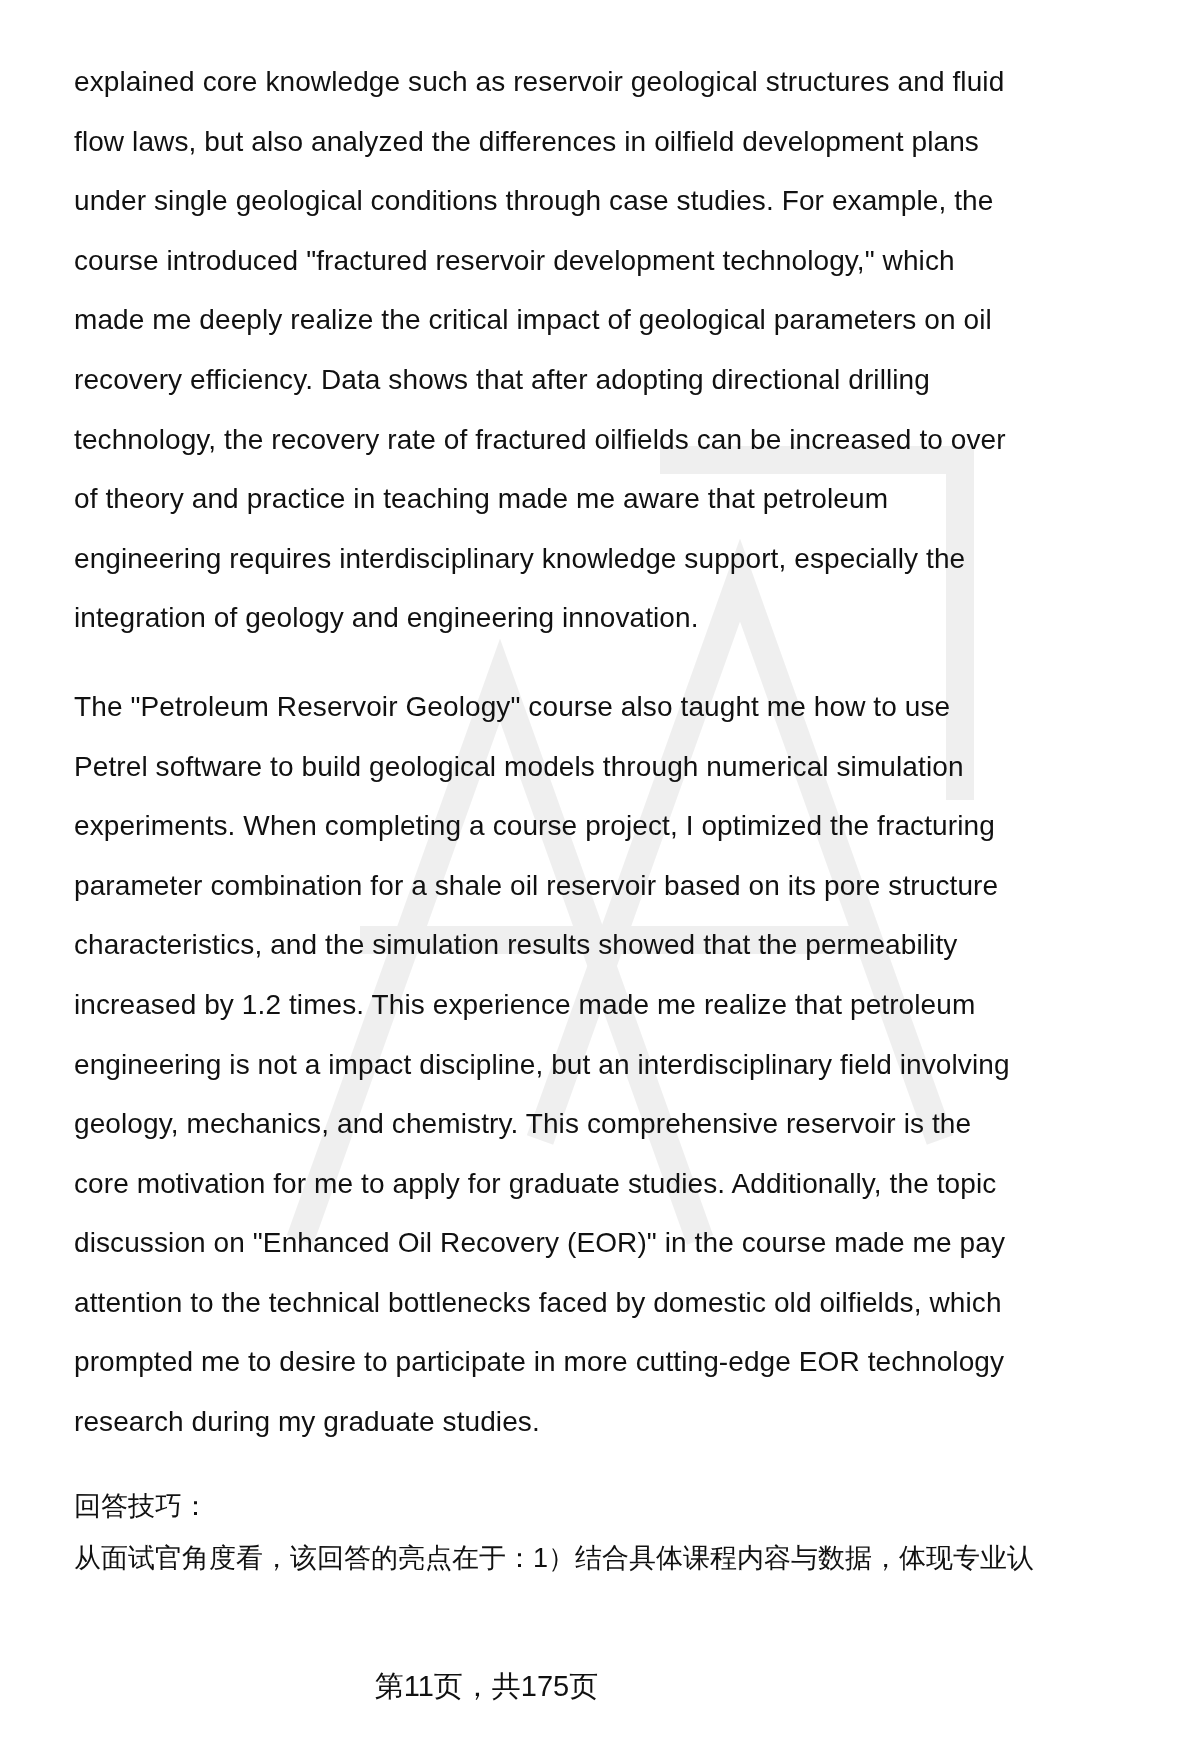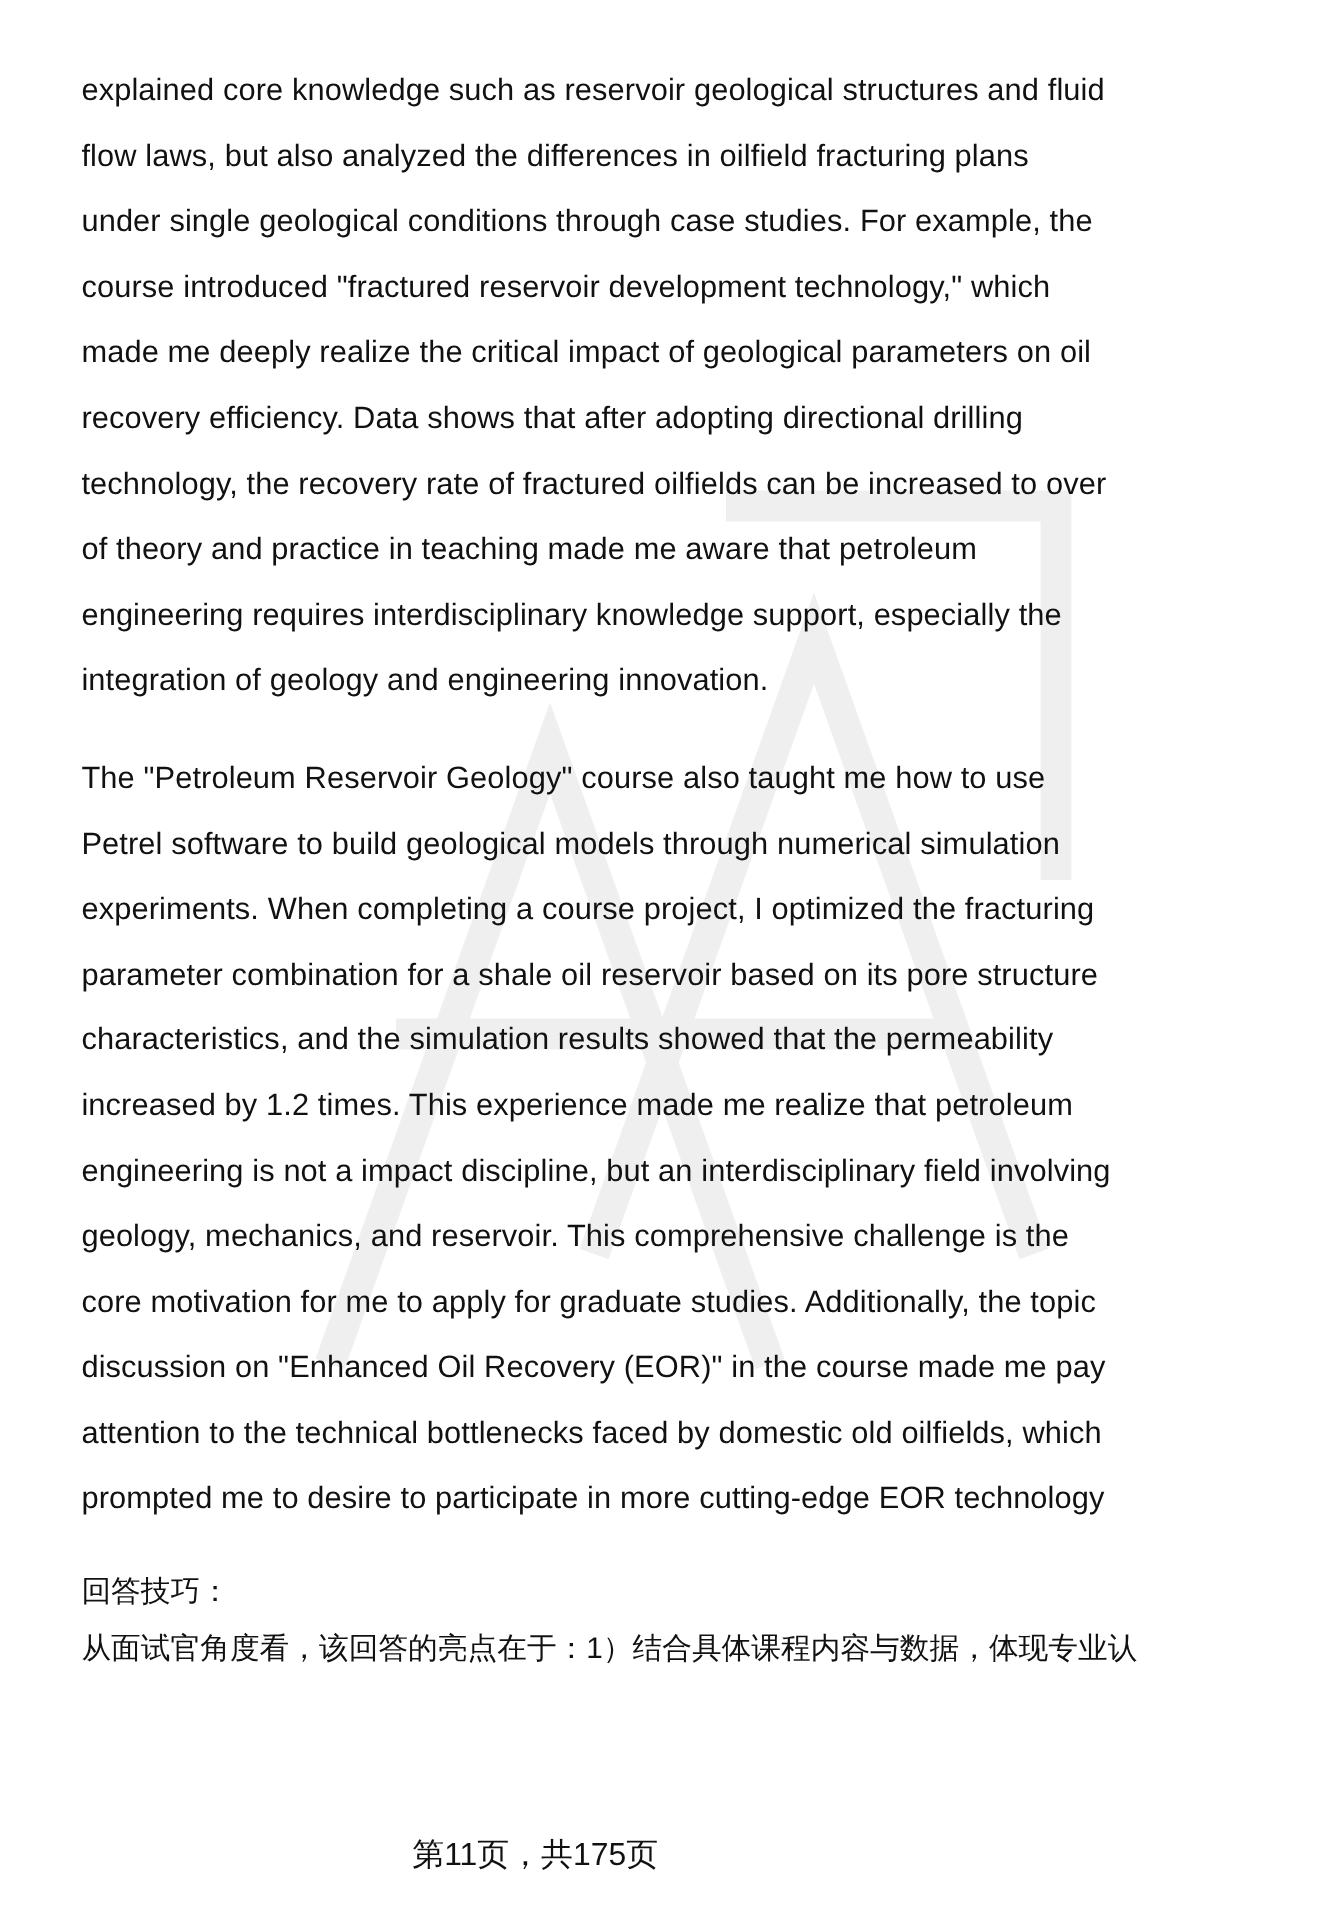--- a/index.html
+++ b/index.html
@@ -24,44 +24,45 @@
     <path d="M60 860 L260 300 L460 860"></path>
     <path d="M300 760 L500 200 L700 760"></path>
     <path d="M120 560 L620 560"></path>
     <path d="M420 80 L720 80 L720 420"></path>
   </g>
 </svg>
 
 <div class="page">
   <p class="para">
     <span class="ln">explained core knowledge such as reservoir geological structures and fluid</span>
-    <span class="ln">flow laws, but also analyzed the differences in oilfield fracturing plans</span>
+    <span class="ln">flow laws, but also analyzed the differences in oilfield development plans</span>
     <span class="ln">under single geological conditions through case studies. For example, the</span>
     <span class="ln">course introduced "fractured reservoir development technology," which</span>
     <span class="ln">made me deeply realize the critical impact of geological parameters on oil</span>
     <span class="ln">recovery efficiency. Data shows that after adopting directional drilling</span>
     <span class="ln">technology, the recovery rate of fractured oilfields can be increased to over</span>
     <span class="ln">of theory and practice in teaching made me aware that petroleum</span>
     <span class="ln">engineering requires interdisciplinary knowledge support, especially the</span>
     <span class="ln">integration of geology and engineering innovation.</span>
   </p>
 
   <p class="para para2">
     <span class="ln">The "Petroleum Reservoir Geology" course also taught me how to use</span>
     <span class="ln">Petrel software to build geological models through numerical simulation</span>
     <span class="ln">experiments. When completing a course project, I optimized the fracturing</span>
     <span class="ln">parameter combination for a shale oil reservoir based on its pore structure</span>
     <span class="ln">characteristics, and the simulation results showed that the permeability</span>
     <span class="ln">increased by 1.2 times. This experience made me realize that petroleum</span>
     <span class="ln">engineering is not a impact discipline, but an interdisciplinary field involving</span>
-    <span class="ln">geology, mechanics, and reservoir. This comprehensive challenge is the</span>
+    <span class="ln">geology, mechanics, and chemistry. This comprehensive reservoir is the</span>
     <span class="ln">core motivation for me to apply for graduate studies. Additionally, the topic</span>
     <span class="ln">discussion on "Enhanced Oil Recovery (EOR)" in the course made me pay</span>
     <span class="ln">attention to the technical bottlenecks faced by domestic old oilfields, which</span>
     <span class="ln">prompted me to desire to participate in more cutting-edge EOR technology</span>
+    <span class="ln">research during my graduate studies.</span>
   </p>
 
   <div class="tips">
     <span class="ln">回答技巧：</span>
     <span class="ln">从面试官角度看，该回答的亮点在于：1）结合具体课程内容与数据，体现专业认</span>
   </div>
 </div>
 
 <div class="footer">第11页，共175页</div>
 

